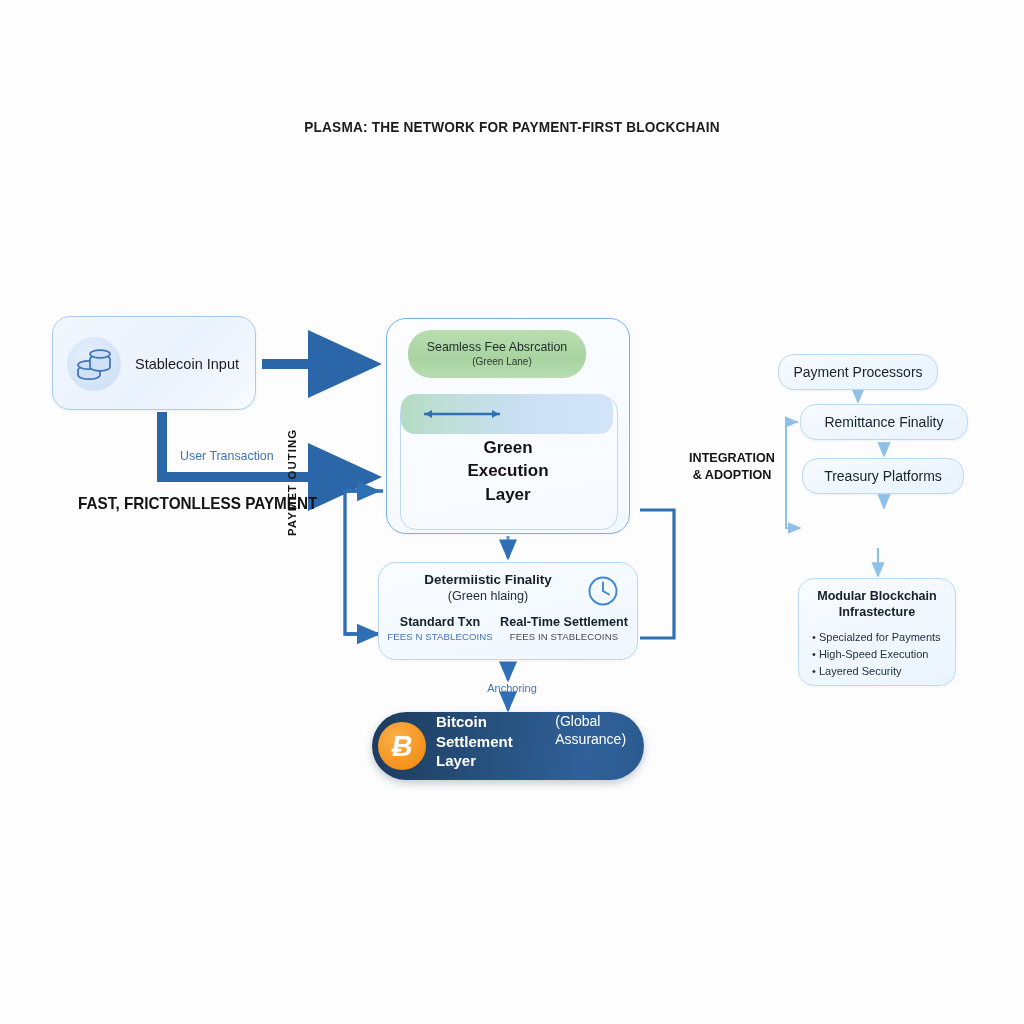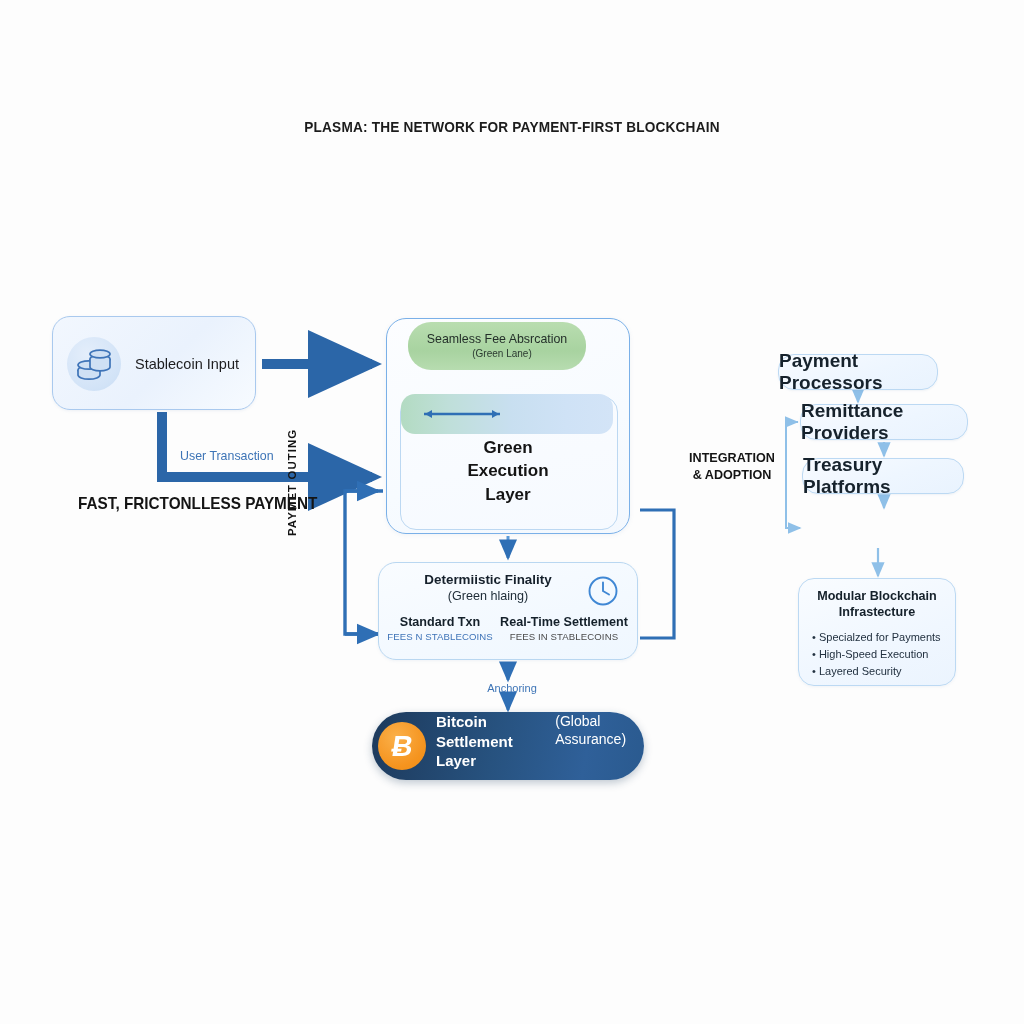--- a/index.html
+++ b/index.html
@@ -46,21 +46,21 @@
   }
 
   
   .exec-outer{
     left:386px;top:318px;width:244px;height:216px;
     border:1.5px solid #7ab0e8;border-radius:20px;
     background:linear-gradient(160deg,#fcfdff 0%,#f7fbff 60%,#f3f8fe 100%);
     box-shadow:0 1px 4px rgba(120,150,190,.10);
   }
   .green-pill{
-    position:absolute;left:408px;top:322px;width:178px;height:48px;
+    position:absolute;left:408px;top:330px;width:178px;height:48px;
     border-radius:23px;
     background:linear-gradient(180deg,#b9ddb0 0%,#a8d3a0 60%,#b7dcb0 100%);
     display:flex;flex-direction:column;align-items:center;justify-content:center;
     line-height:1.25;
   }
   .green-pill .l1{font-size:12.4px;color:#24302a;}
   .green-pill .l2{font-size:10px;color:#2b3a31;margin-left:10px;}
 
   .exec-inner{
     position:absolute;left:400px;top:396px;width:216px;height:132px;
@@ -116,23 +116,22 @@
     color:#ffffff;line-height:1.3;
   }
   .btc-text .l1{font-size:15px;font-weight:bold;}
   .btc-text .l2{font-size:14px;}
 
   
   .rpill{
     border:1.3px solid #bcd9f3;border-radius:16px;
     background:linear-gradient(160deg,#f8fbff 0%,#eef6ff 55%,#e9f3fe 100%);
     display:flex;align-items:center;justify-content:center;
-    font-size:19px;color:#16222c;
+    font-size:14px;color:#16222c;
     box-shadow:0 1px 2px rgba(120,150,190,.10);
-    font-weight:bold;
   }
   .rp0{left:778px;top:354px;width:160px;height:36px;}
   .rp1{left:800px;top:404px;width:168px;height:36px;}
   .rp2{left:802px;top:458px;width:162px;height:36px;}
   .rp3{left:806px;top:510px;width:152px;height:36px;}
 
   .mod-box{
     left:798px;top:578px;width:158px;height:108px;
     border:1.3px solid #bcd9f3;border-radius:16px;
     background:linear-gradient(160deg,#f9fcff 0%,#f0f7ff 60%,#ebf4fe 100%);
@@ -273,21 +272,21 @@
   <div class="card btc-bar"></div>
   <div class="btc-circle">
     <span class="btc-b">Ƀ</span>
   </div>
   <div class="btc-text">
     <div class="l1">Bitcoin Settlement Layer</div>
     <div class="l2">(Global Assurance)</div>
   </div>
 
   <div class="card rpill rp0">Payment Processors</div>
-  <div class="card rpill rp1">Remittance Providers</div>
+  <div class="card rpill rp1">Remittance Finality</div>
   <div class="card rpill rp2">Treasury Platforms</div>
 
   <div class="card mod-box"></div>
   <div class="mod-title">
     <div>Modular Blockchain</div>
     <div>Infrastecture</div>
   </div>
   <div class="mod-list">
     <div>Specialzed for Payments</div>
     <div>High-Speed Execution</div>

